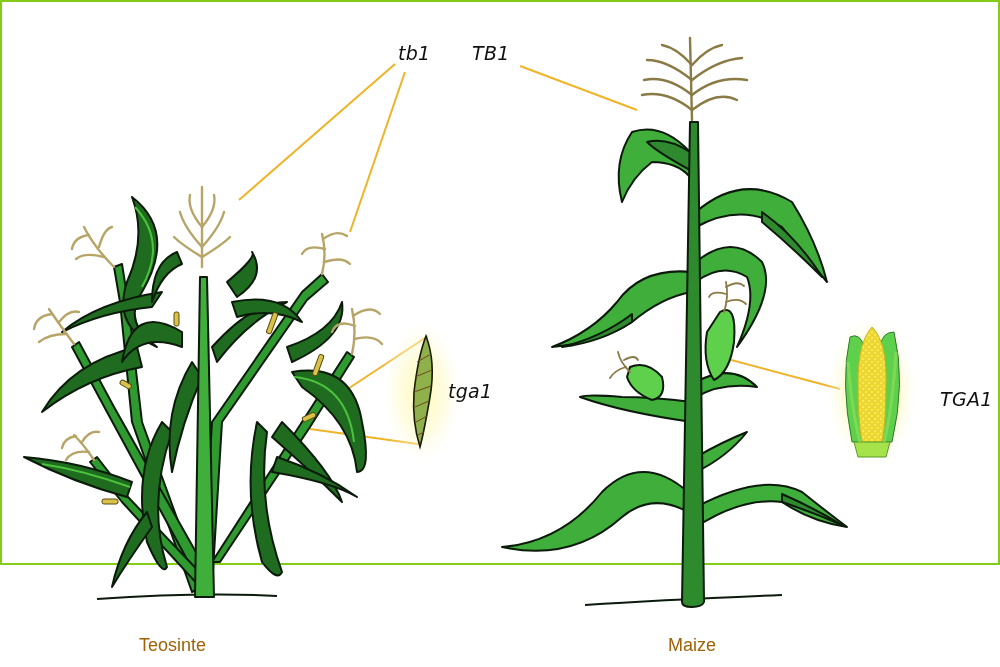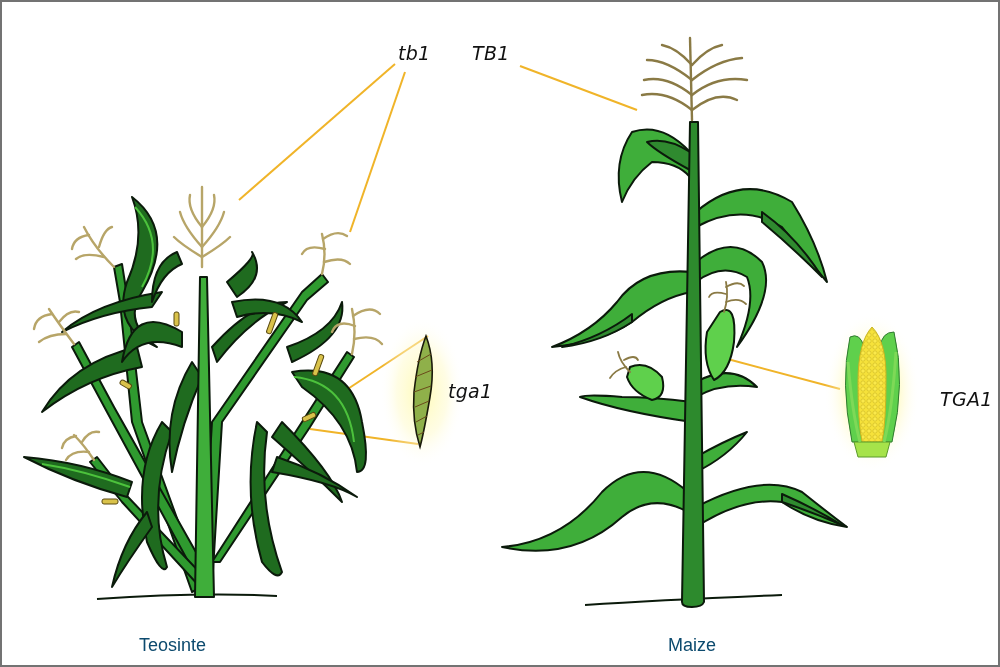--- a/index.html
+++ b/index.html
@@ -1,27 +1,27 @@
 <!DOCTYPE html>
 <html><head>
   <meta charset="utf-8">
   <style>
     html, body { margin: 0; padding: 0; background: #ffffff; }
     body { width: 1000px; height: 667px; overflow: hidden; }
     .frame {
-      position: relative; width: 1000px; height: 667px; box-sizing: border-box;
-      border: 2px solid #737373; background: #ffffff;
+      position: relative; width: 1000px; height: 565px; box-sizing: border-box;
+      border: 2px solid #84cc16; background: #ffffff;
     }
     svg.art { position: absolute; left: 0; top: 0; }
     .gene {
       position: absolute; font-family: "DejaVu Sans", sans-serif; font-style: italic;
       font-size: 19px; color: #111; letter-spacing: 0.3px;
     }
     .caption {
-      position: absolute; font-family: "Liberation Sans", sans-serif; font-size: 18px; color: #0c4a6e;
+      position: absolute; font-family: "Liberation Sans", sans-serif; font-size: 18px; color: #a16207;
     }
   </style>
 </head>
 <body>
 
 <div class="frame">
 
   <svg class="art" width="1000" height="667" viewBox="0 0 1000 667">
     <defs>
       <radialGradient id="glowT" cx="50%" cy="50%" r="50%">

